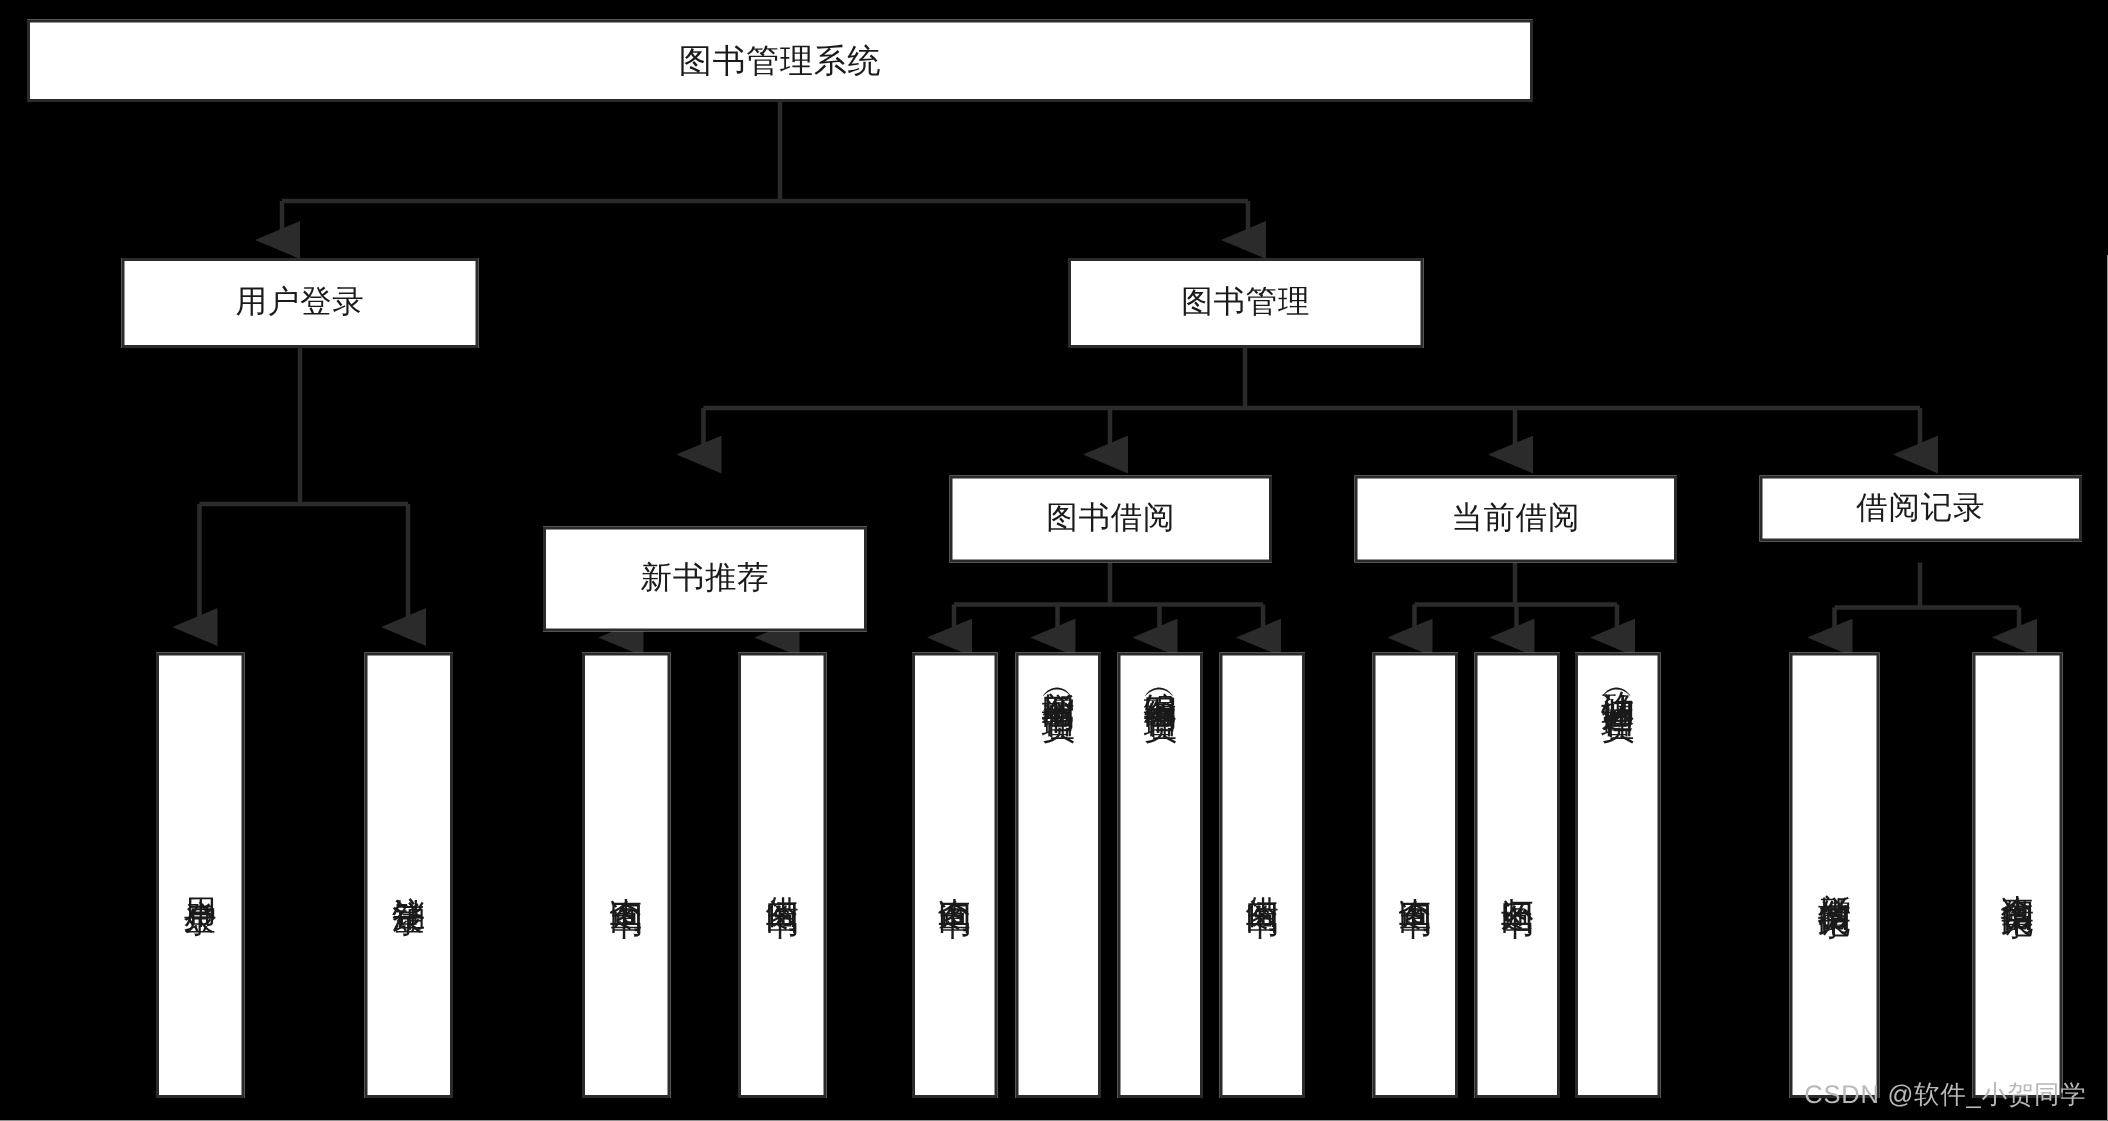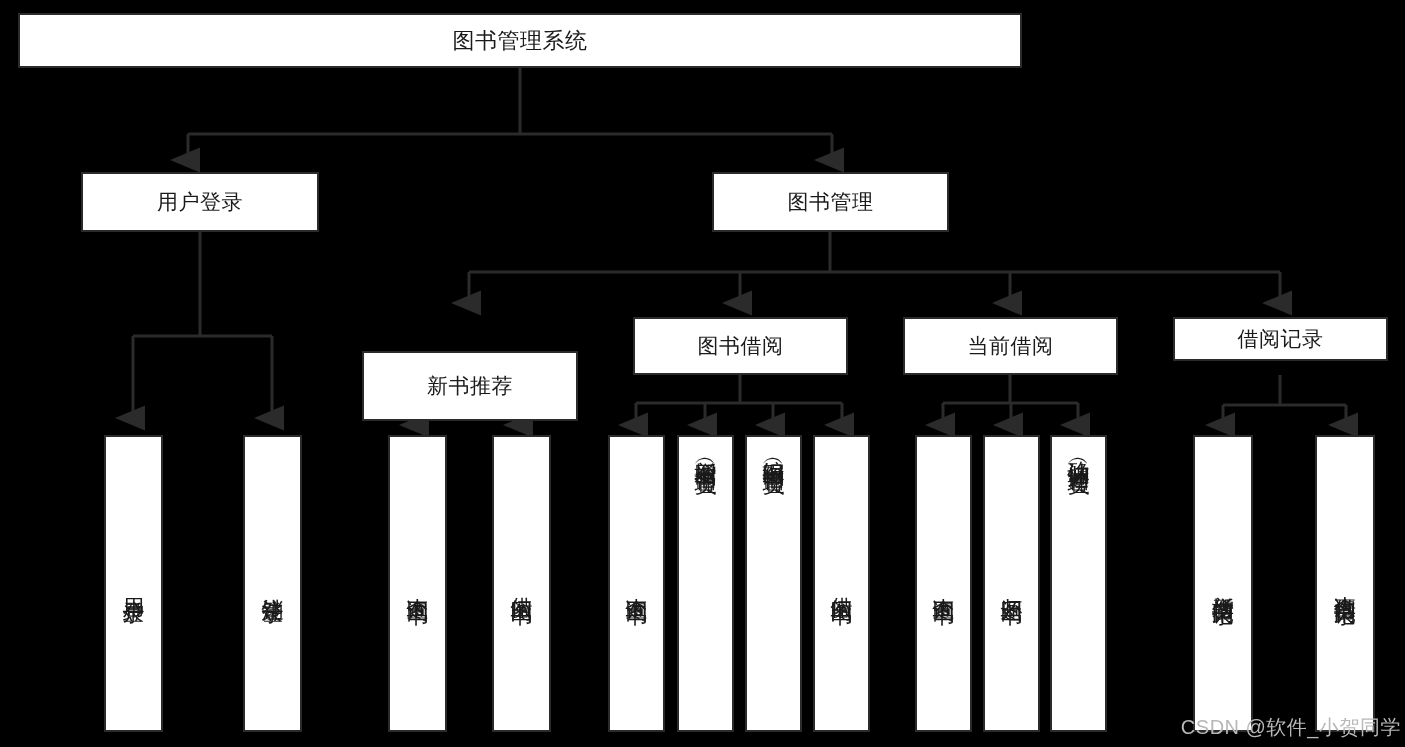--- a/index.html
+++ b/index.html
@@ -62,23 +62,23 @@
     line-height: 1.0;
     letter-spacing: 2px;
     white-space: nowrap;
   }
   .node.v.short {
     align-items: center;
     padding-top: 0;
   }
   #watermark {
     position: absolute;
-    right: 4px;
+    right: 14px;
     bottom: 6px;
-    font-size: 20px;
+    font-size: 17px;
     color: #b8b8b8;
     z-index: 5;
     white-space: nowrap;
     letter-spacing: 0.5px;
     text-align: center;
   }
 </style>
 </head>
 <body>
 

